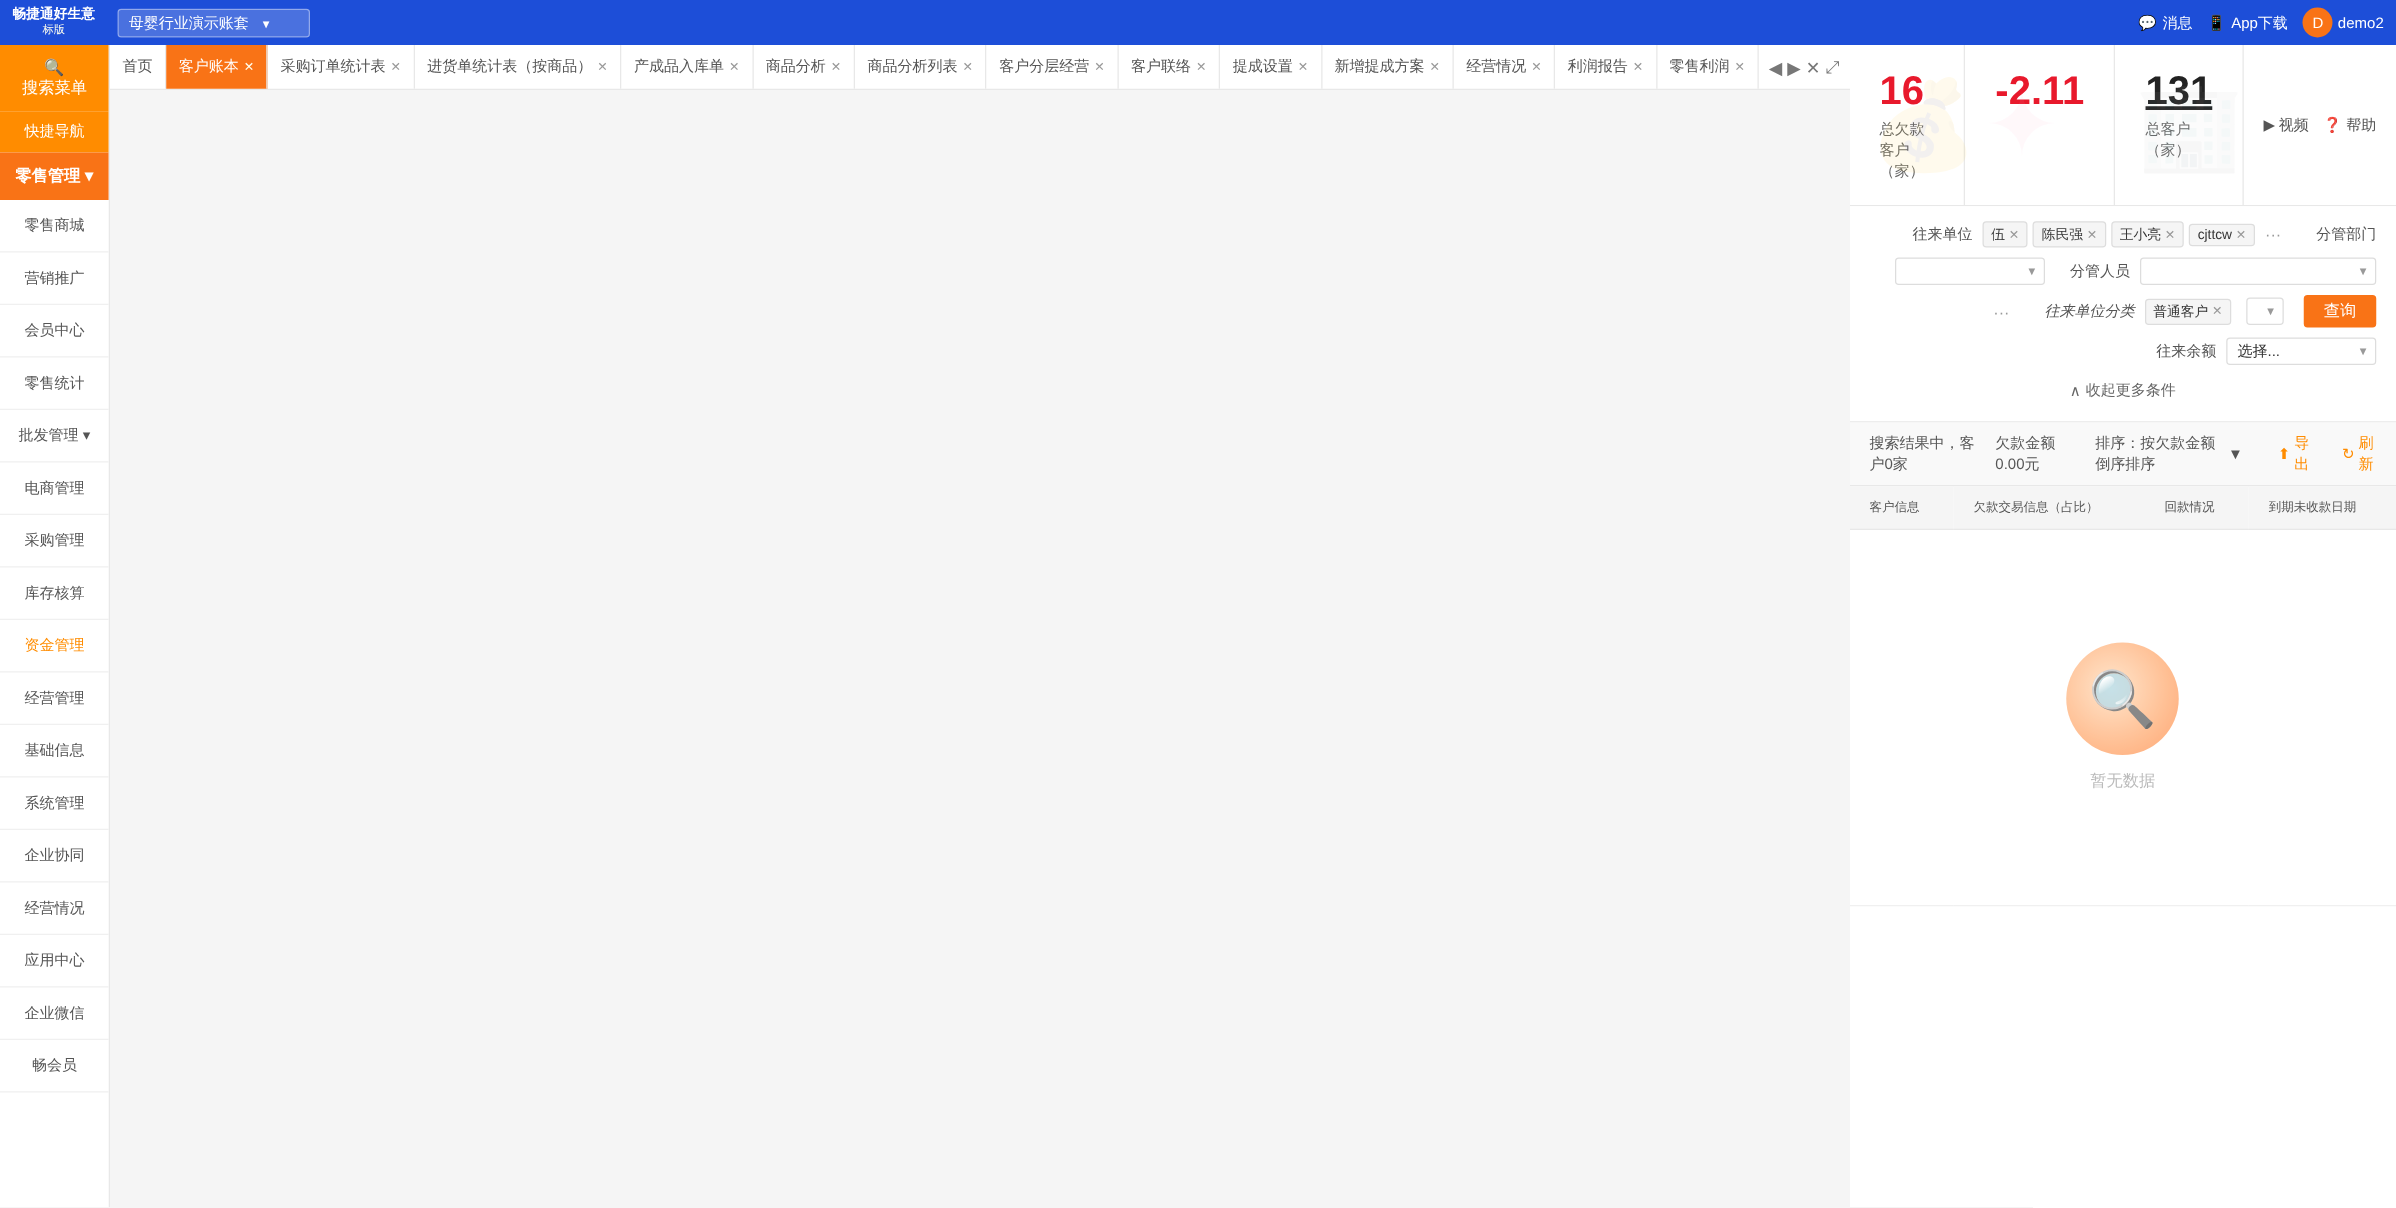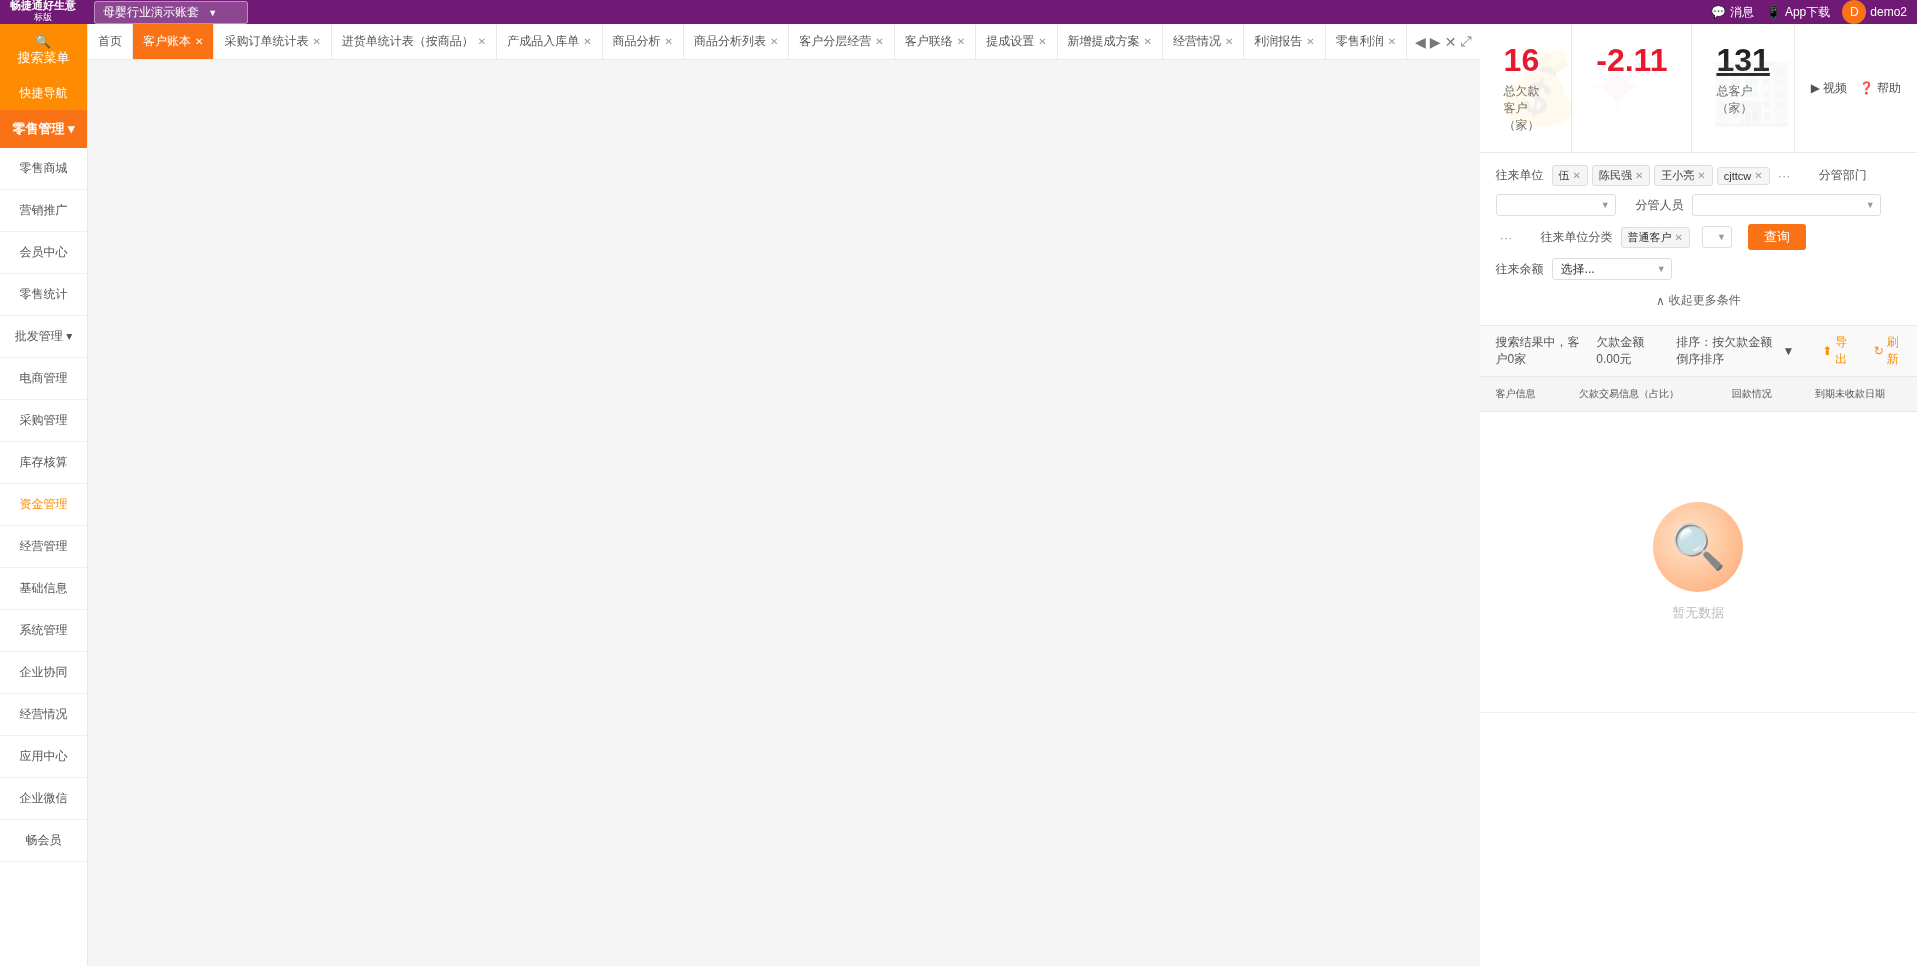--- a/index.html
+++ b/index.html
@@ -1,20 +1,20 @@
 <!DOCTYPE html>
 <html><head>
   <meta charset="utf-8">
   <style>
     * { box-sizing: border-box; margin: 0; padding: 0; font-family: 'Microsoft YaHei', Arial, sans-serif; }
     body { background: #f5f5f5; font-size: 13px; color: #333; overflow: hidden; height: 966px; }
 
     
     .app-wrapper { display: flex; flex-direction: column; height: 100%; }
-    .top-bar { background: #701a75; height: 24px; display: flex; align-items: center; padding: 0 10px; flex-shrink: 0; }
+    .top-bar { background: #1d4ed8; height: 36px; display: flex; align-items: center; padding: 0 10px; flex-shrink: 0; }
     .main-layout { display: flex; flex: 1; overflow: hidden; }
     .sidebar { width: 88px; background: #fff; display: flex; flex-direction: column; border-right: 1px solid #e8e8e8; overflow-y: auto; flex-shrink: 0; }
     .content-area { flex: 1; display: flex; flex-direction: row; overflow: hidden; }
     .tab-bar { background: #fff; display: flex; align-items: center; height: 36px; border-bottom: 1px solid #e8e8e8; overflow: hidden; flex-shrink: 0; }
     .main-content { flex: 1; overflow-y: auto; background: #f0f0f0; padding: 0; }
 
     
     .top-bar-logo { display: flex; flex-direction: column; align-items: center; margin-right: 10px; }
     .top-bar-logo .logo-text { color: #fff; font-size: 11px; font-weight: bold; line-height: 1; }
     .top-bar-logo .logo-sub { color: #ffe; font-size: 9px; }
@@ -45,21 +45,21 @@
     .stats-bar { display: flex; align-items: stretch; background: #fff; border-bottom: 1px solid #e8e8e8; }
     .stat-item { flex: 1; padding: 18px 24px; display: flex; flex-direction: column; gap: 4px; border-right: 1px solid #e8e8e8; position: relative; }
     .stat-value-red { color: #e8192c; font-size: 32px; font-weight: bold; }
     .stat-value-dark { color: #222; font-size: 32px; font-weight: bold; text-decoration: underline; }
     .stat-label { color: #666; font-size: 12px; }
     .stat-actions { display: flex; align-items: center; gap: 12px; padding: 18px 16px; flex-shrink: 0; font-size: 12px; color: #555; }
     .stat-actions span { cursor: pointer; display: flex; align-items: center; gap: 3px; }
 
     
     .filter-area { padding: 12px 16px; background: #fff; border-bottom: 1px solid #e8e8e8; }
-    .filter-row { display: flex; align-items: center; gap: 8px; flex-wrap: wrap; margin-bottom: 8px; }
+    .filter-row { display: flex; align-items: center; gap: 8px; flex-wrap: wrap; margin-bottom: 8px; justify-content: flex-end; }
     .filter-label { color: #555; font-size: 12px; white-space: nowrap; }
     .filter-tags { display: flex; align-items: center; gap: 4px; flex-wrap: wrap; }
     .filter-tag { background: #f5f5f5; border: 1px solid #ddd; border-radius: 3px; padding: 2px 6px; font-size: 11px; color: #333; display: flex; align-items: center; gap: 3px; cursor: pointer; }
     .filter-tag .remove { color: #999; font-size: 10px; cursor: pointer; }
     .filter-select { border: 1px solid #ddd; border-radius: 3px; padding: 3px 24px 3px 8px; font-size: 12px; color: #333; background: #fff; cursor: pointer; min-width: 120px; position: relative; appearance: none; }
     .filter-select-wrapper { position: relative; display: inline-flex; align-items: center; }
     .filter-select-wrapper::after { content: '▼'; position: absolute; right: 6px; font-size: 9px; color: #999; pointer-events: none; }
     .filter-dots { color: #999; cursor: pointer; padding: 0 4px; }
     .collapse-btn { display: flex; align-items: center; gap: 4px; color: #666; font-size: 12px; cursor: pointer; justify-content: center; padding: 4px; }
 
@@ -264,21 +264,21 @@
                   <option value=""></option>
                 </select>
               </div>
 
               <span class="filter-label" style="margin-left:12px;">分管人员</span>
               <div class="filter-select-wrapper" style="min-width:160px;">
                 <input class="filter-select" style="min-width: 160px;" type="text" value="">
               </div>
               <span class="filter-dots">···</span>
 
-              <span class="filter-label" style="margin-left:16px;">往来单位分类</span>
+              <span class="filter-label" style="margin-left:16px;font-style:italic;">往来单位分类</span>
               <div class="filter-tags">
                 <div class="filter-tag">
                   <span>普通客户</span>
                   <span class="remove">✕</span>
                 </div>
               </div>
               <div class="filter-select-wrapper" style="margin-left:4px;">
                 <select class="filter-select" style="min-width:30px;padding-right:16px;">
                   <option></option>
                 </select>

